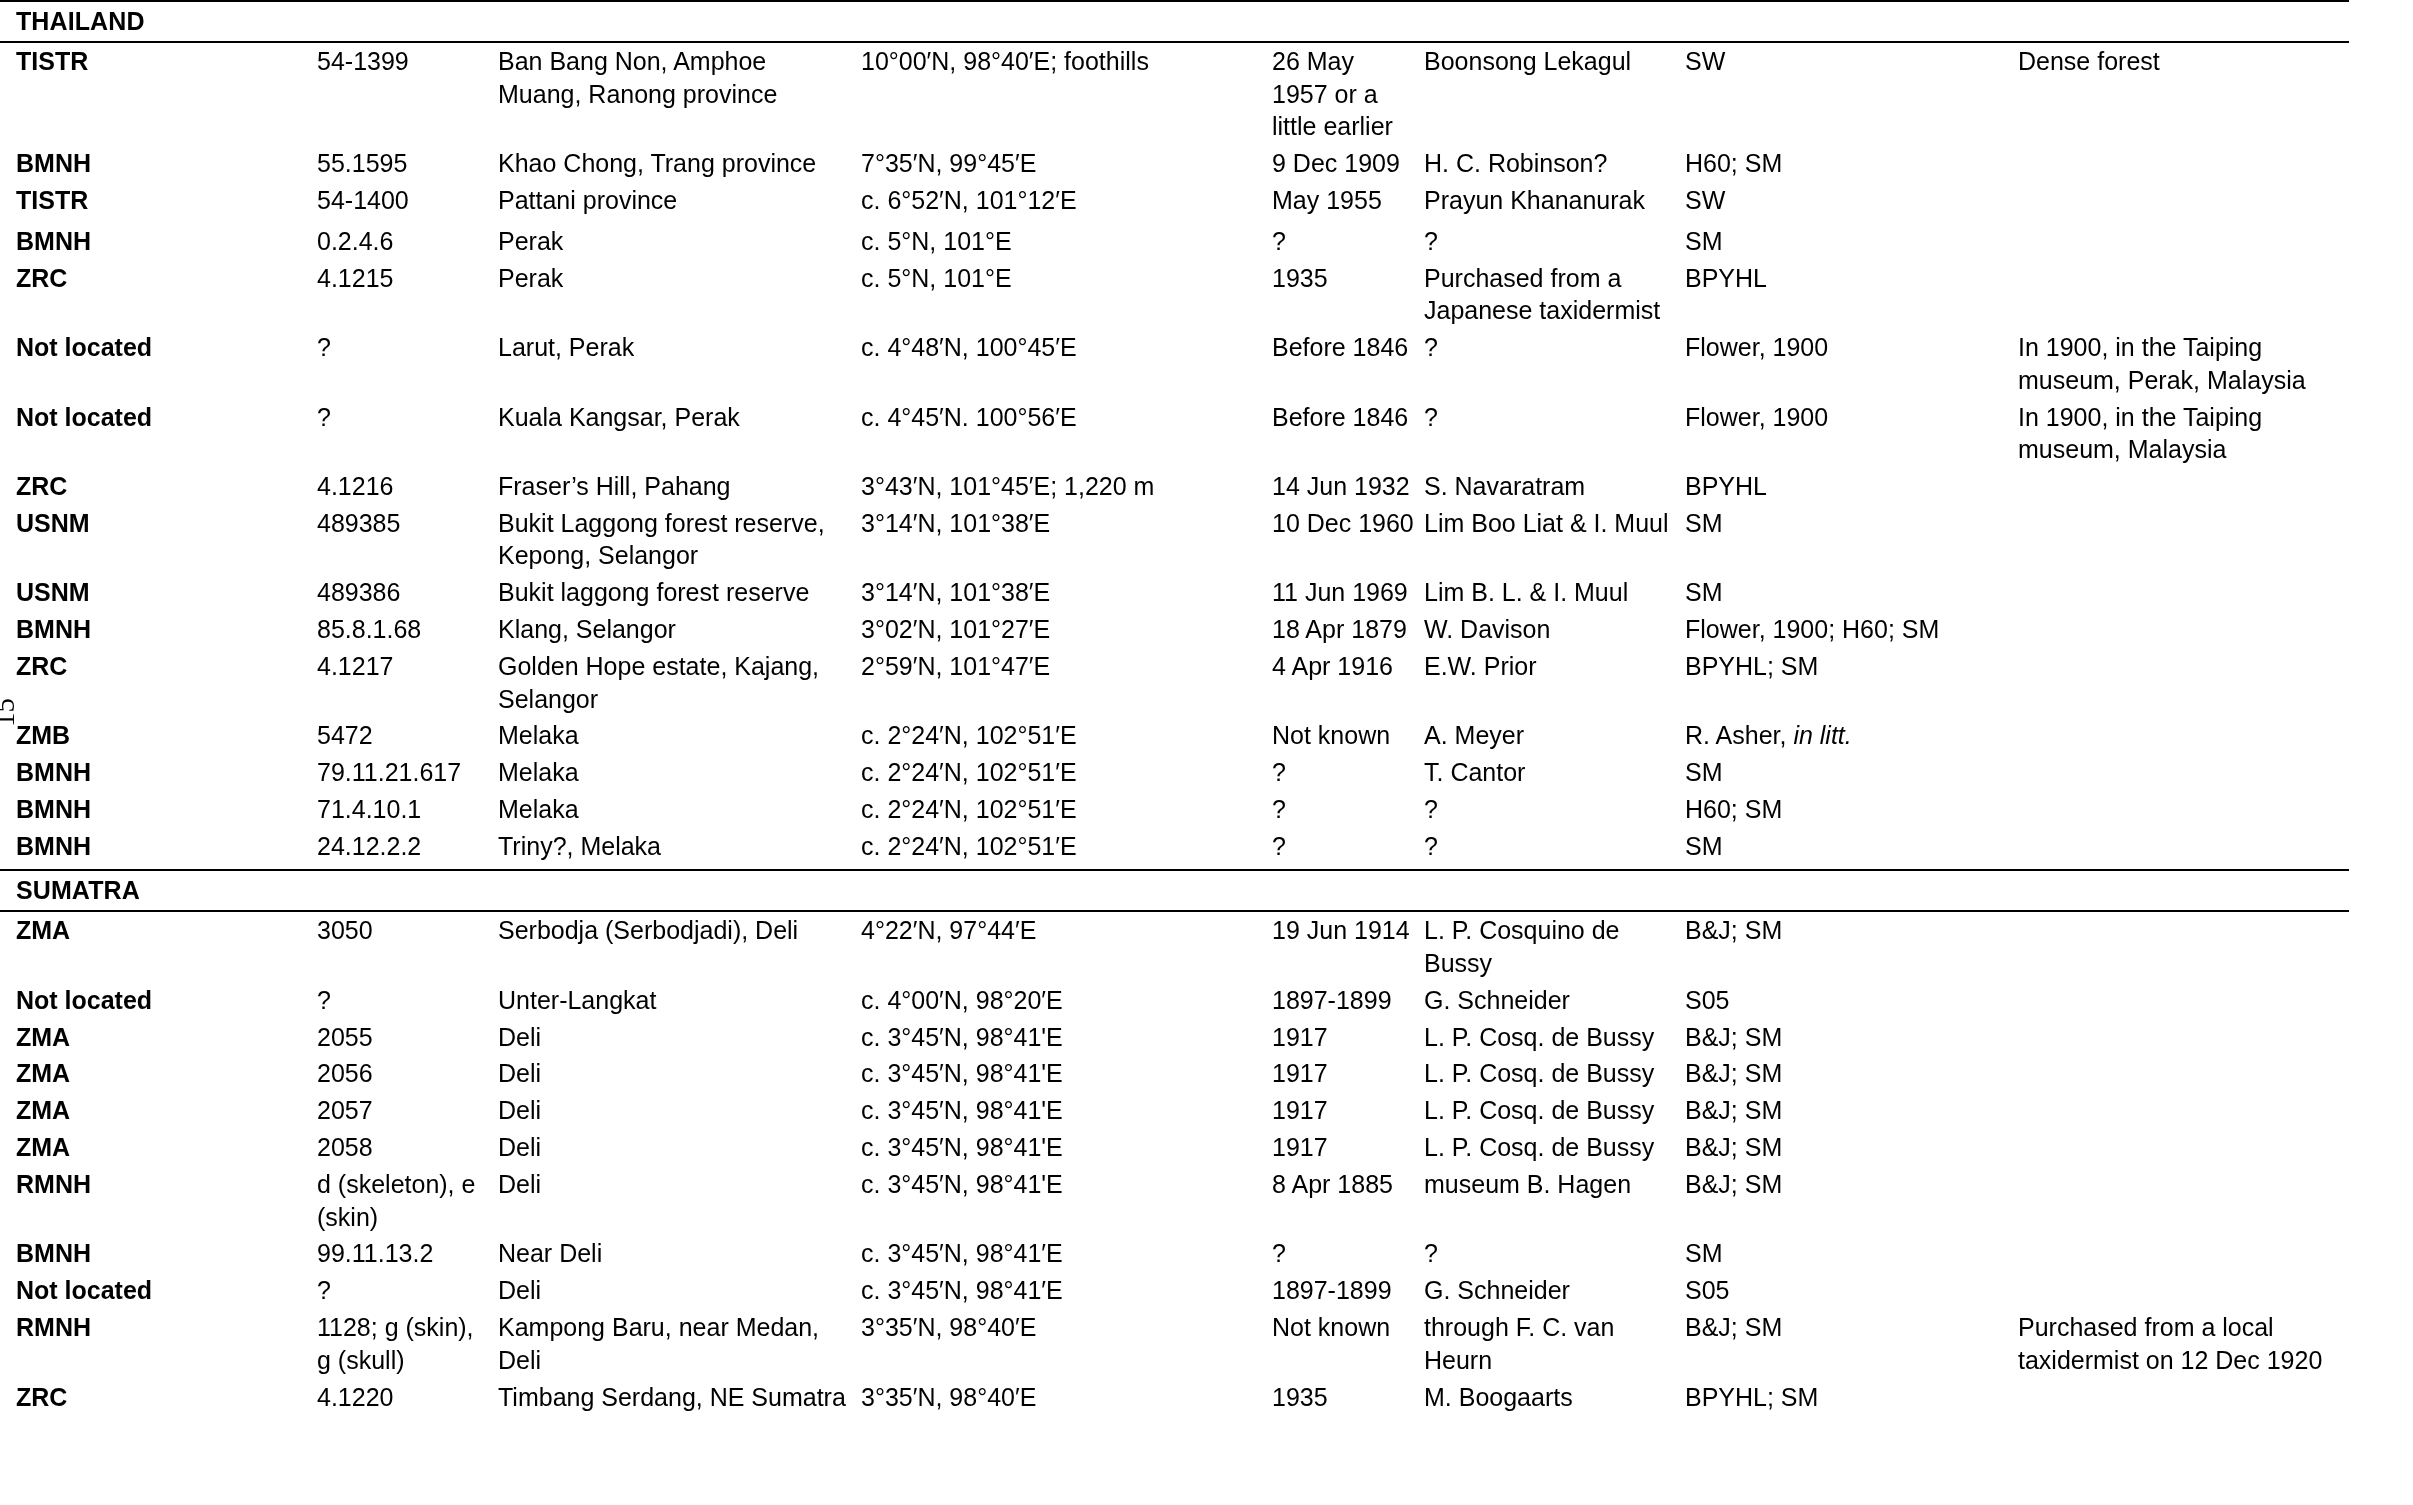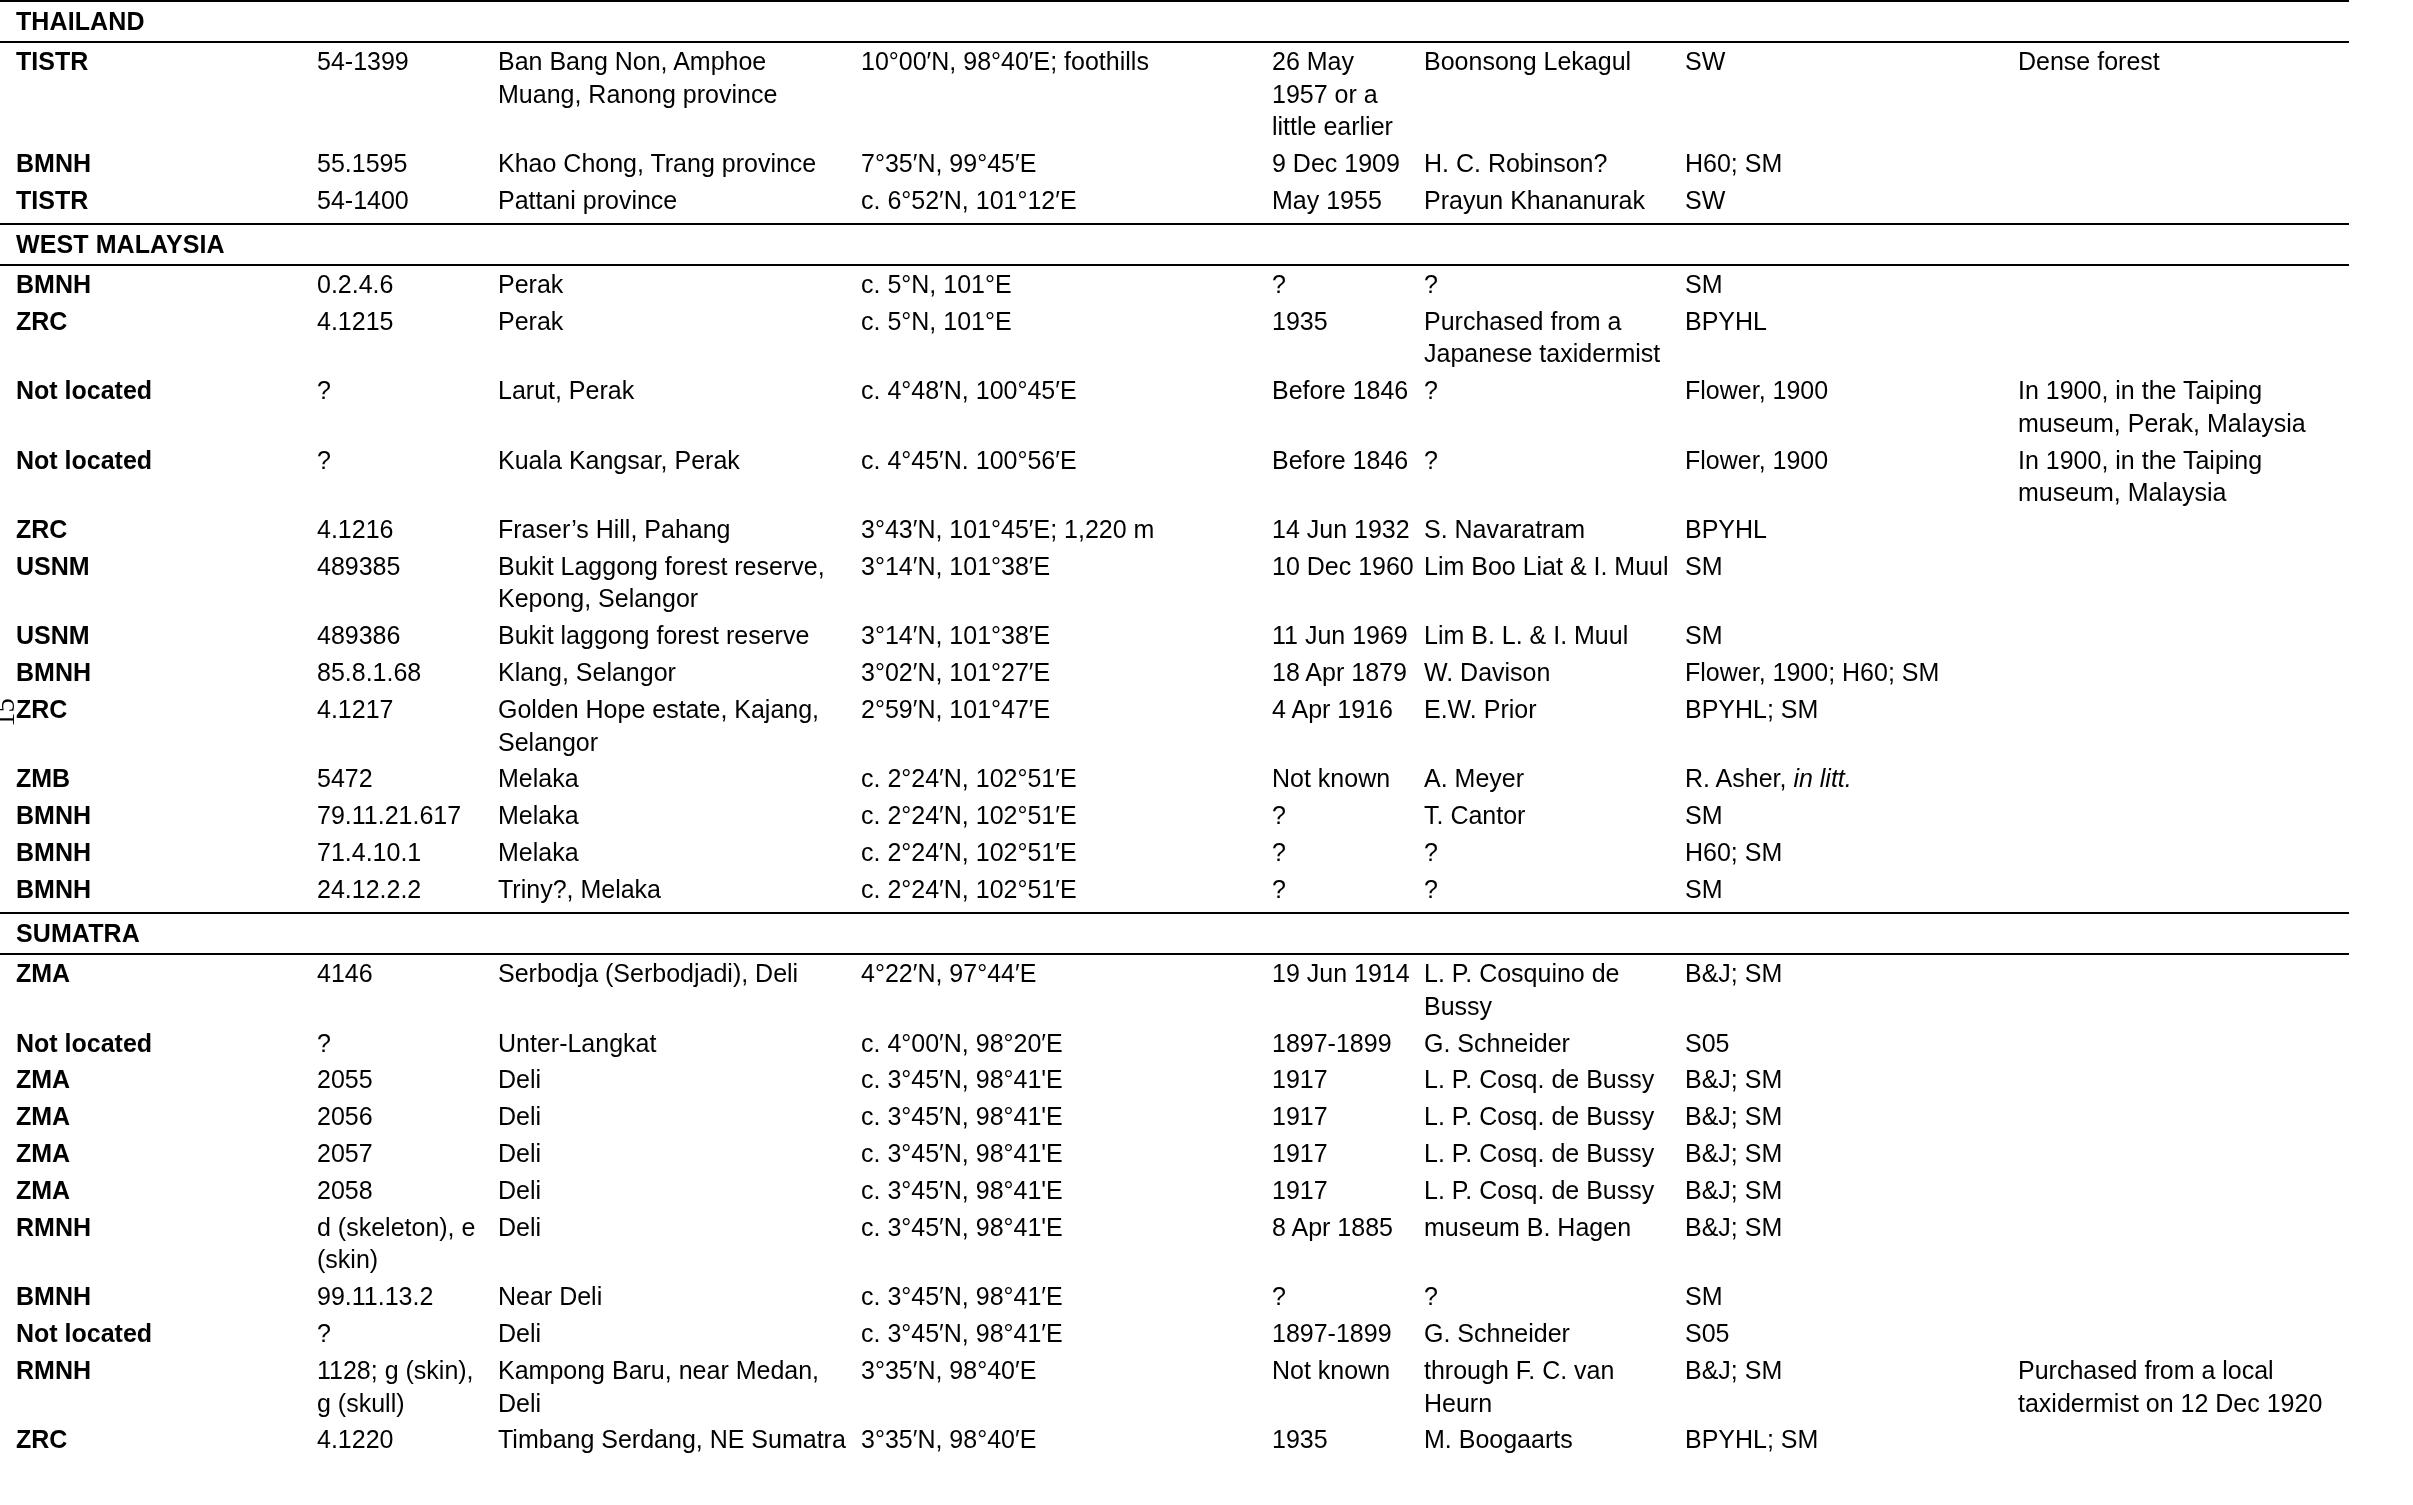--- a/index.html
+++ b/index.html
@@ -132,23 +132,20 @@
             <td>Pattani province</td>
             <td>c. 6°52′N, 101°12′E</td>
             <td>May 1955</td>
             <td>Prayun Khananurak</td>
             <td>SW</td>
             <td></td>
           </tr>
           <tr class="spacer">
             <td colspan="8"></td>
           </tr>
-          <tr class="section-row">
-            <td colspan="8">WEST MALAYSIA</td>
-          </tr>
           <tr class="data-row">
             <td>BMNH</td>
             <td>0.2.4.6</td>
             <td>Perak</td>
             <td>c. 5°N, 101°E</td>
             <td>?</td>
             <td>?</td>
             <td>SM</td>
             <td></td>
           </tr>
@@ -273,21 +270,21 @@
             <td></td>
           </tr>
           <tr class="spacer">
             <td colspan="8"></td>
           </tr>
           <tr class="section-row">
             <td colspan="8">SUMATRA</td>
           </tr>
           <tr class="data-row">
             <td>ZMA</td>
-            <td>4146</td>
+            <td>3050</td>
             <td>Serbodja (Serbodjadi), Deli</td>
             <td>4°22′N, 97°44′E</td>
             <td>19 Jun 1914</td>
             <td>L. P. Cosquino de Bussy</td>
             <td>B&amp;J; SM</td>
             <td></td>
           </tr>
           <tr class="data-row">
             <td>Not located</td>
             <td>?</td>

